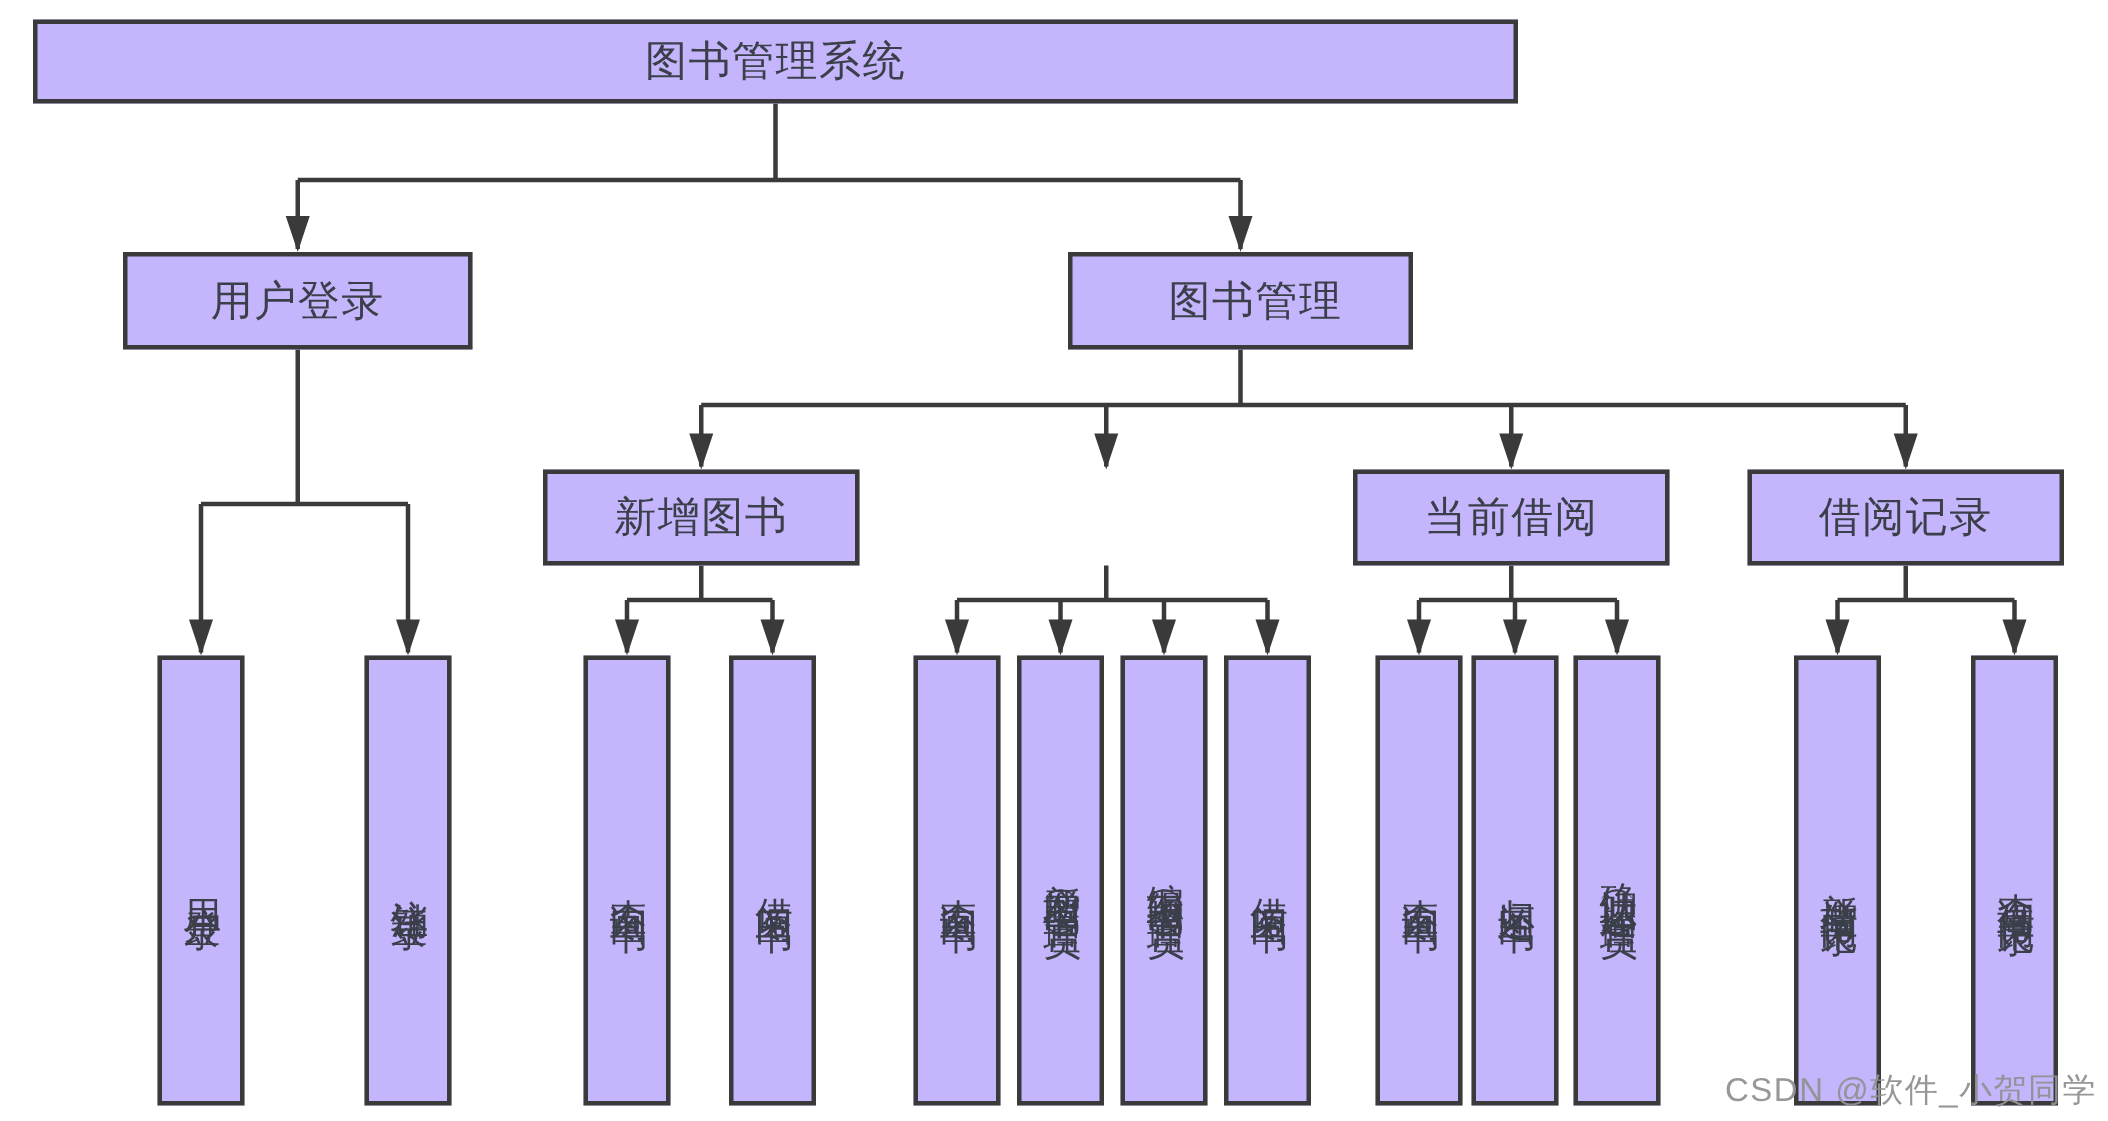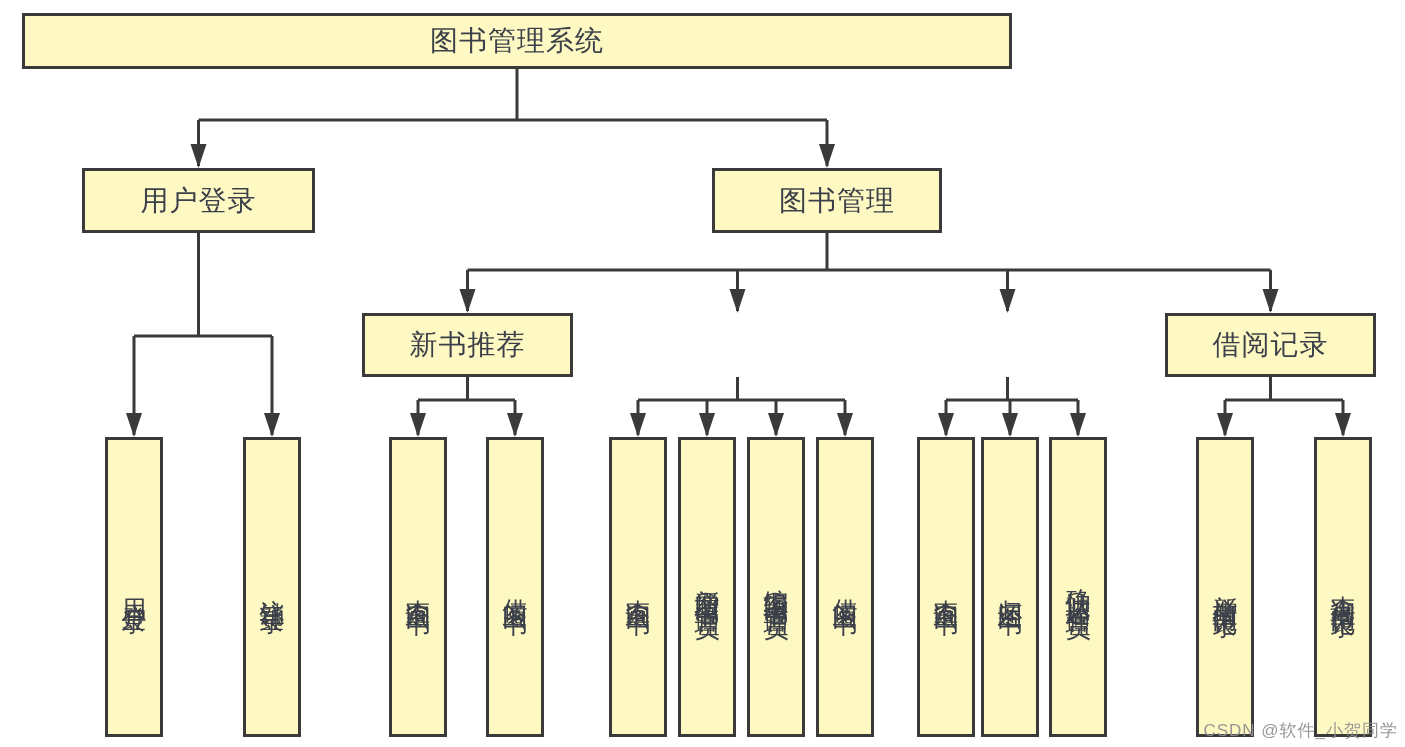--- a/index.html
+++ b/index.html
@@ -6,34 +6,34 @@
   html,body { background:#ffffff; }
   body {
     width:1405px; height:747px;
     position:relative; overflow:hidden;
     font-family:"Liberation Sans","DejaVu Sans",sans-serif;
     color:#333333;
   }
   .canvas { position:absolute; left:0; top:0; width:1405px; height:747px; }
   svg.wires { position:absolute; left:0; top:0; z-index:1; }
   .node {
-    position:absolute; background:#fef9c3;
+    position:absolute; background:#c4b5fd;
     border:3px solid #3a3a3a;
     display:flex; align-items:center; justify-content:center;
     z-index:2; text-align:center;font-family:Liberation Serif, serif;
   }
   .hnode { font-size:28px; letter-spacing:1px; color:#3b3f49; }
   .vnode { font-size:25px; color:#3b3f49; }
   .vnode .vtext {
     writing-mode:vertical-rl; text-orientation:mixed;
     letter-spacing:4px; line-height:1; white-space:nowrap;
   }
   .watermark {
     position:absolute; right:7px; bottom:5px;
-    font-size:17px; letter-spacing:1px;
+    font-size:22px; letter-spacing:1px;
     color:rgba(145,145,145,0.95); z-index:6;
   }
 </style>
 </head>
 <body>
 
 <div class="canvas">
 
   <svg class="wires" width="1405" height="747" viewBox="0 0 1405 747">
     <g stroke="#3a3a3a" stroke-width="3" fill="none">
@@ -66,21 +66,22 @@
       <polygon points="1217,413 1233,413 1225,437"></polygon>
       <polygon points="1335,413 1351,413 1343,437"></polygon>
     </g>
   </svg>
 
   <div class="node hnode" style="left:22px; top:13px; width:990px; height:56px;">图书管理系统</div>
 
   <div class="node hnode" style="left:82px; top:168px; width:233px; height:65px;">用户登录</div>
   <div class="node hnode" style="left:712px; top:168px; width:230px; height:65px;padding-left:20px;">图书管理</div>
 
-  <div class="node hnode" style="left:362px; top:313px; width:211px; height:64px;">新书推荐</div>
+  <div class="node hnode" style="left:362px; top:313px; width:211px; height:64px;">新增图书</div>
+  <div class="node hnode" style="left:902px; top:313px; width:211px; height:64px;">当前借阅</div>
   <div class="node hnode" style="left:1165px; top:313px; width:211px; height:64px;text-align:center;">借阅记录</div>
 
   <div class="node vnode" style="left:105px; top:437px; width:58px; height:300px;">
     <span class="vtext">用户登录</span>
   </div>
   <div class="node vnode" style="left:243px; top:437px; width:58px; height:300px;">
     <span class="vtext">注销登录</span>
   </div>
 
   <div class="node vnode" style="left:389px; top:437px; width:58px; height:300px;">

